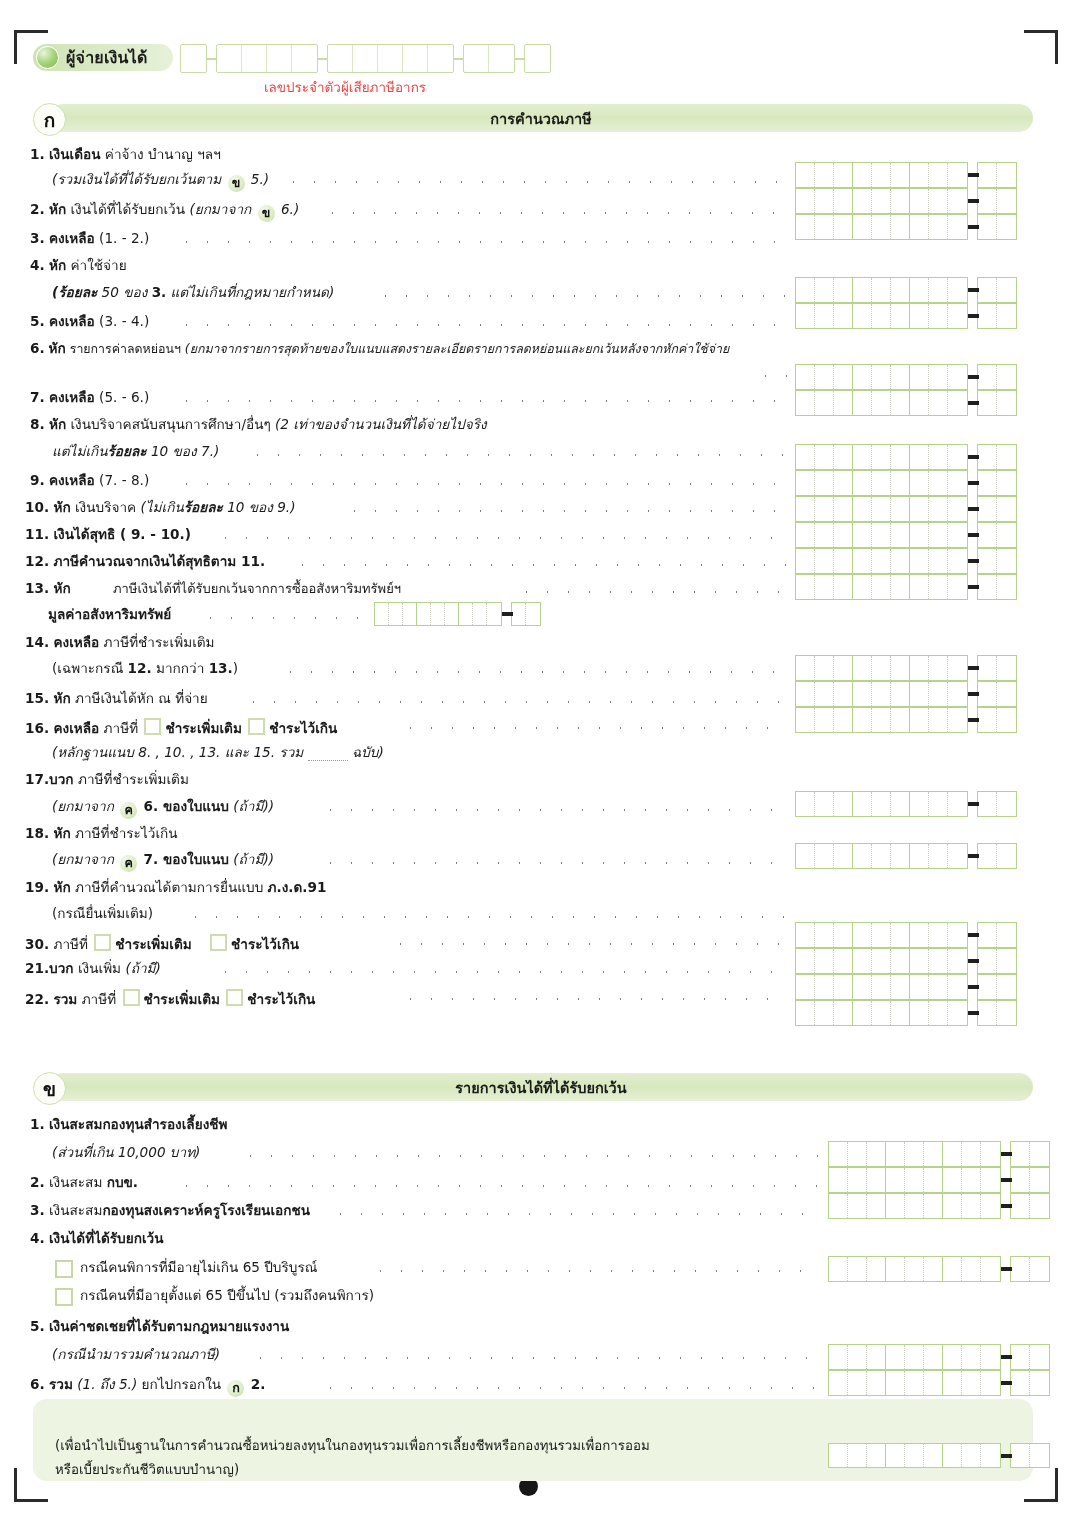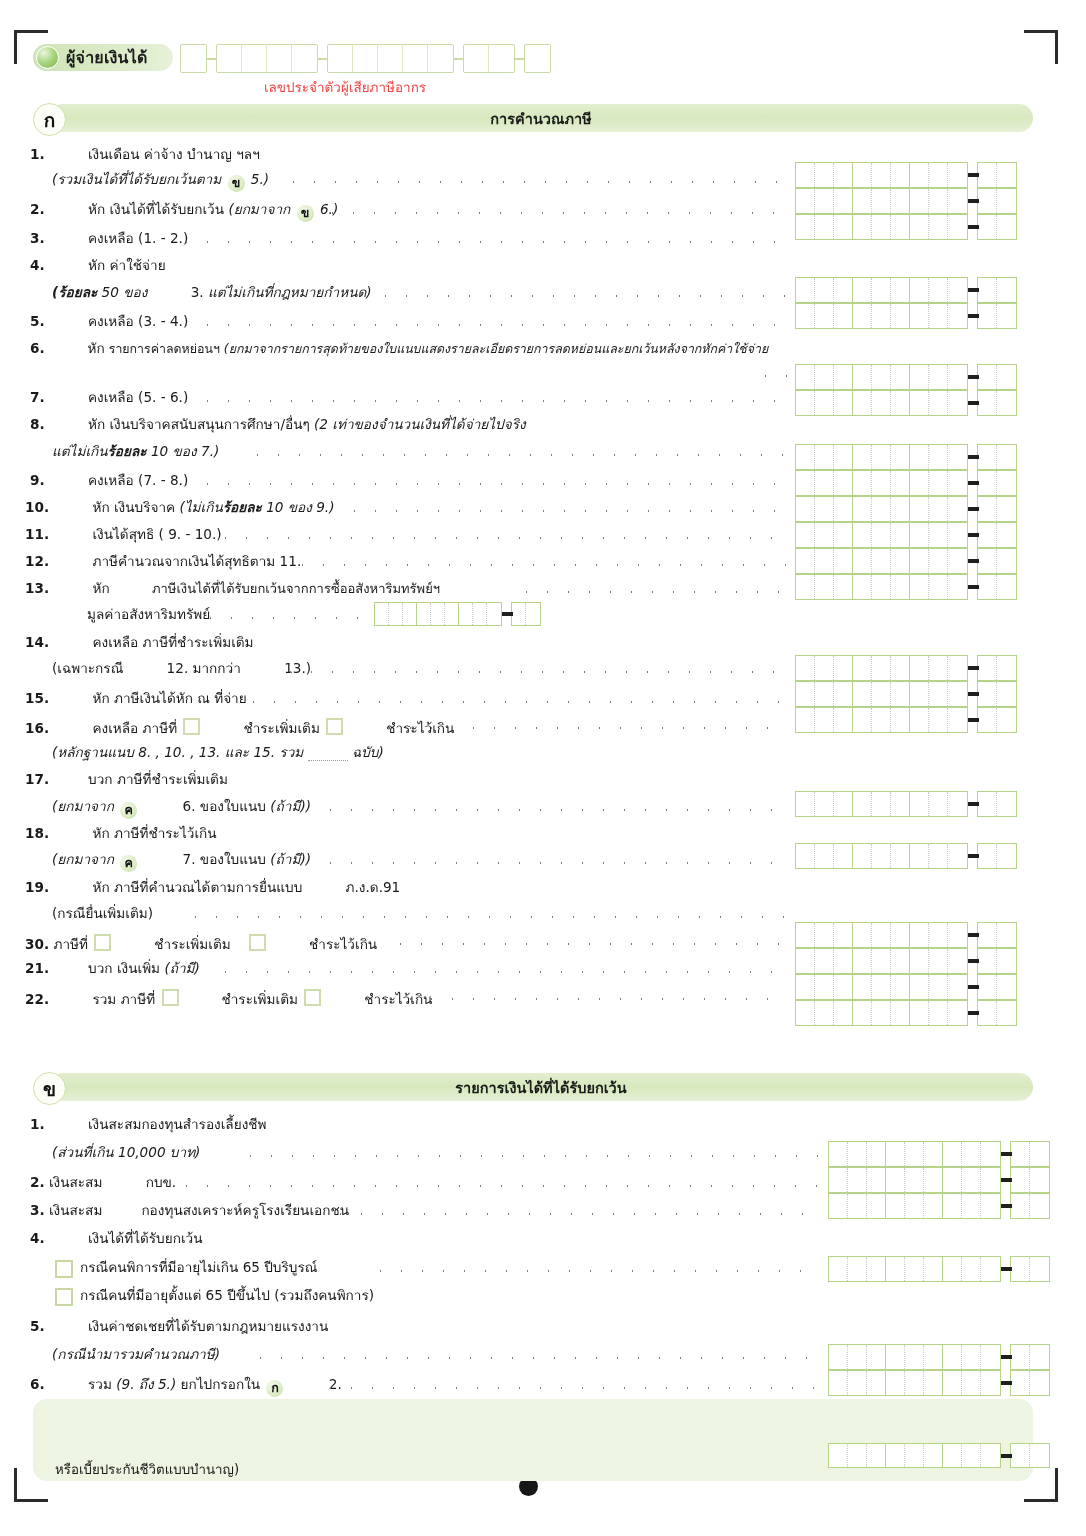--- a/index.html
+++ b/index.html
@@ -67,21 +67,21 @@
   .sec-letter{
     position:absolute;left:0;top:-1px;width:31px;height:31px;border-radius:50%;
     background:#fdfdf8;border:1.4px solid #cfe0ad;
     display:flex;align-items:center;justify-content:center;
     font-size:19px;font-weight:bold;color:#111;z-index:3;
   }
 
   
   .row{position:absolute;font-size:13.6px;color:#1a1a1a;white-space:nowrap;line-height:1;}
   .row .num{font-weight:bold;}
-  .b{font-weight:normal;margin-left:39px;}
+  .b{font-weight:bold;}
   .i{font-style:italic;}
   .bi{font-weight:bold;font-style:italic;}
 
   .leader{
     position:absolute;height:4px;
     background-image:radial-gradient(circle,#7d7d7d 0.9px,transparent 1.1px);
     background-size:21px 4px;background-repeat:repeat-x;background-position:left center;
   }
 
   
@@ -367,25 +367,26 @@
 
   <div class="row" style="left:30px;top:1320px;">
     <span class="num">5.</span> <span class="b">เงินค่าชดเชยที่ได้รับตามกฎหมายแรงงาน</span>
   </div>
   <div class="row" style="left:52px;top:1348px;">
     <span class="i">(กรณีนำมารวมคำนวณภาษี)</span>
   </div>
   <div class="leader" style="left:250px;top:1356px;width:568px;"></div>
 
   <div class="row" style="left:30px;top:1378px;">
-    <span class="num">6.</span> <span class="b">รวม</span> <span class="i">(9. ถึง 5.)</span> ยกไปกรอกใน <span class="tok">ก</span> <span class="b">2.</span>
+    <span class="num">6.</span> <span class="b">รวม</span> <span class="i">(1. ถึง 5.)</span> ยกไปกรอกใน <span class="tok">ก</span> <span class="b">2.</span>
   </div>
   <div class="leader" style="left:320px;top:1386px;width:498px;"></div>
 
   <div class="notebox">
+    <div class="ln" style="left:22px;top:36px;">(เพื่อนำไปเป็นฐานในการคำนวณซื้อหน่วยลงทุนในกองทุนรวมเพื่อการเลี้ยงชีพหรือกองทุนรวมเพื่อการออม</div>
     <div class="ln" style="left:22px;top:60px;"> หรือเบี้ยประกันชีวิตแบบบำนาญ)</div>
   </div>
 
   <div id="amounts">
       <div class="amt" style="left: 795px; top: 162px; height: 26px;">
         <div class="baht" style="height: 26px;">
           <div class="cell"></div>
           <div class="cell"></div>
           <div class="cell grp"></div>
           <div class="cell"></div>

